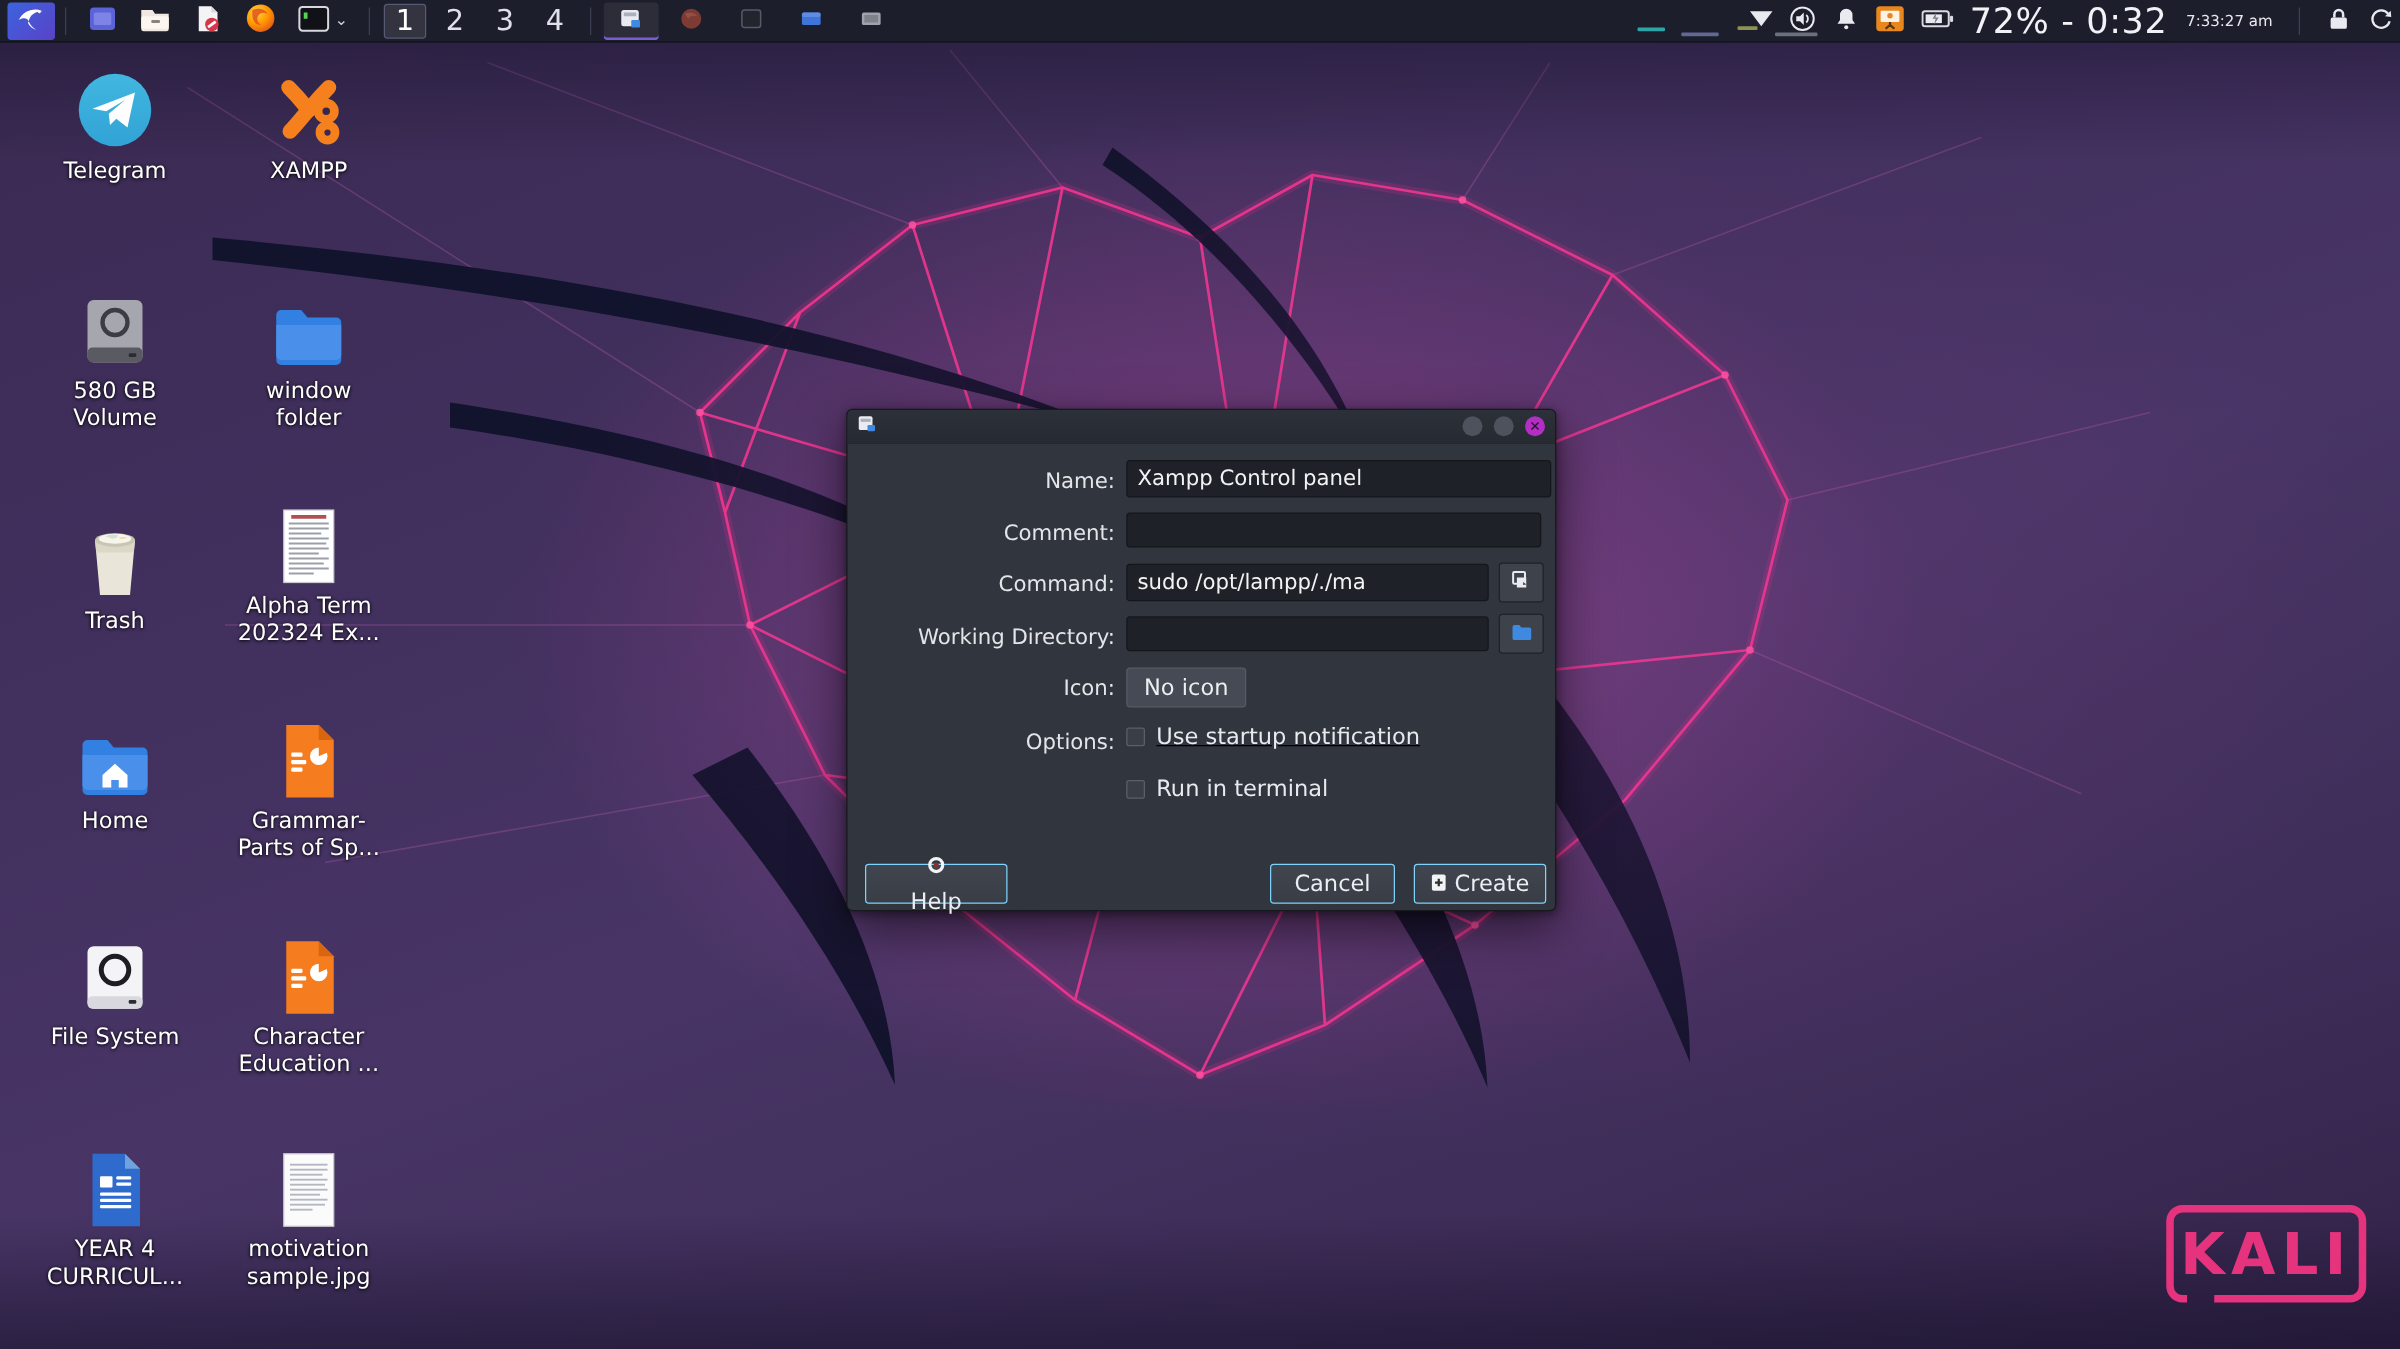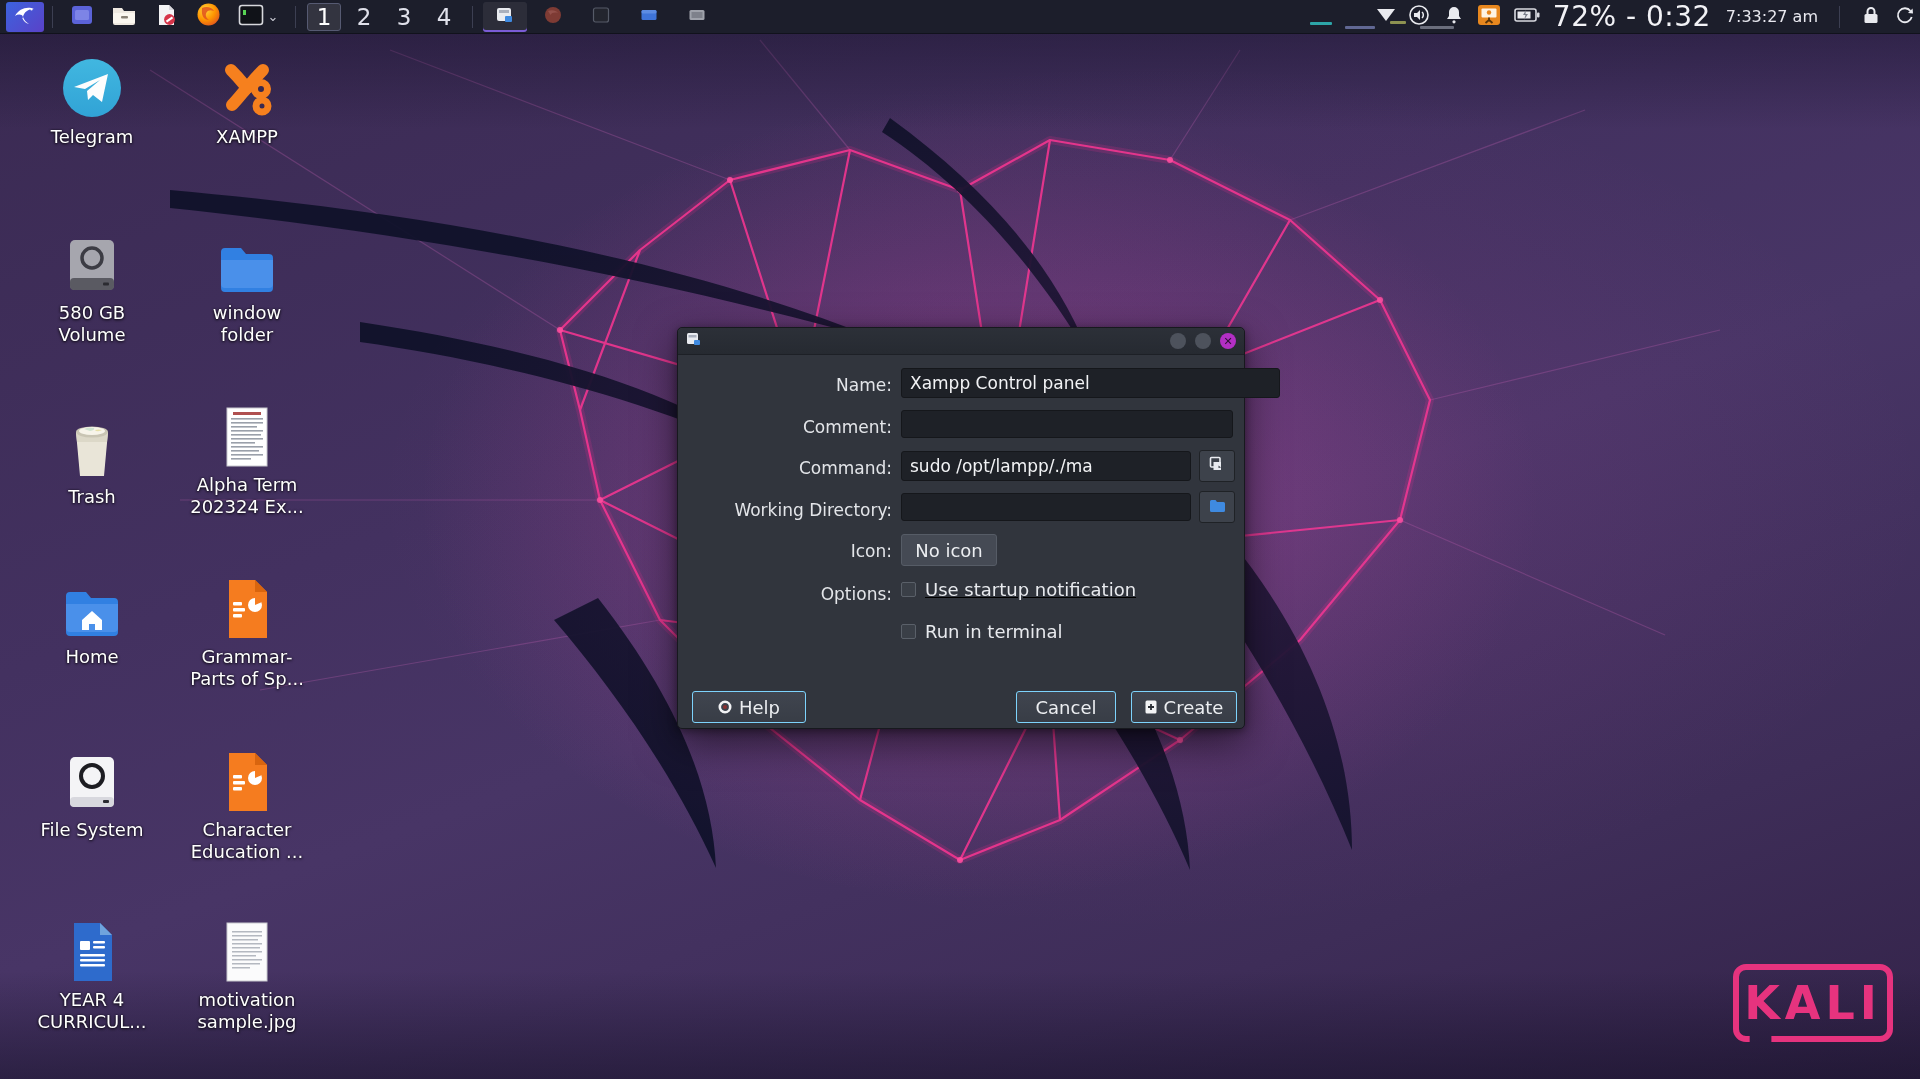--- a/index.html
+++ b/index.html
@@ -26,21 +26,21 @@
     border-radius:3px; flex:0 0 auto; }
   #kali-menu { width:38px; height:30px; border-radius:3px;
     background:linear-gradient(135deg,#3c63de,#5a42c8); display:flex; align-items:center; justify-content:center; }
   .ws { width:34px; height:28px; display:flex; align-items:center; justify-content:center;
     color:#dfe0ea; font-size:23px; border-radius:3px; margin:0 3px; }
   .ws.active { background:rgba(255,255,255,0.10); border:1px solid #565a72; color:#ffffff; }
   .winbtn { width:44px; height:30px; display:flex; align-items:center; justify-content:center; border-radius:3px; margin:0 2px; }
   .winbtn.active { background:rgba(255,255,255,0.07); box-shadow:inset 0 -2px 0 #7b5cd6; }
   #tray { margin-left:auto; display:flex; align-items:center; gap:13px; }
   #battery-text { color:#f2f2f6; font-size:28px; letter-spacing:0.5px; }
-  #clock { color:#e8e8ef; font-size:16px; margin-left:2px; }
+  #clock { color:#e8e8ef; font-size:12px; margin-left:2px; }
   .glitch { position:absolute; height:3px; border-radius:1px; }
 
   
   .dicon { position:absolute; width:150px; text-align:center; z-index:2; cursor:default; }
   .dicon .ig { height:68px; display:flex; align-items:flex-end; justify-content:center; }
   .dlabel { margin-top:6px; color:#ffffff; font-size:18px; line-height:1.22;
     text-shadow:0 1px 3px rgba(0,0,0,0.85), 0 0 2px rgba(0,0,0,0.6); }
 
   
   #dialog { position:absolute; left:677px; top:327px; width:568px; height:402px; z-index:5;
@@ -497,21 +497,21 @@
     <div style="margin-left:auto; display:flex; z-index:2;">
       <div class="dlg-circle"></div>
       <div class="dlg-circle"></div>
       <div class="dlg-circle close">
             <span>✕</span>
           </div>
     </div>
   </div>
 
   <div class="flabel" style="top:47px;">Name:</div>
-  <input class="finput" style="top: 40px; width: 379px;" value="Xampp Control panel">
+  <input class="finput" style="top: 40px; width: 340px;" value="Xampp Control panel">
 
   <div class="flabel" style="top:89px;">Comment:</div>
   <input class="finput" style="top: 82px; width: 332px; height: 28px;" value="">
 
   <div class="flabel" style="top:130px;">Command:</div>
   <input class="finput" style="top: 123px; width: 290px;" value="sudo /opt/lampp/./ma">
   <div class="sqbtn" style="top:122px;">
     <span><svg width="16" height="16" viewBox="0 0 16 16">
             <rect x="1.5" y="1.5" width="9.5" height="9.5" rx="1" fill="none" stroke="#e9ebf0" stroke-width="1.6"></rect>
             <path d="M6,6 h6 v8 h-7.5 v-8 Z" fill="#e9ebf0"></path>
@@ -535,21 +535,21 @@
   <div class="flabel" style="top:256px;">Options:</div>
   <div class="frow" style="left:223px; top:251px;text-decoration:underline;">
     <div class="checkbox"></div>
     <span class="optlabel">Use startup notification</span>
   </div>
   <div class="frow" style="left:223px; top:293px;">
     <div class="checkbox"></div>
     <span class="optlabel">Run in terminal</span>
   </div>
 
-  <div class="dbtn" style="position:absolute; left:14px; top:363px; width:114px; height:32px;">
+  <div class="dbtn" style="position:absolute; left:14px; top:363px; width:114px; height:32px;flex-direction:column;">
     <span><svg width="14" height="14" viewBox="0 0 14 14">
             <circle cx="7" cy="7" r="5.2" fill="none" stroke="#f2f3f5" stroke-width="2.6"></circle>
             <circle cx="7" cy="7" r="2" fill="#8a3030"></circle>
           </svg></span>
     <span>Help</span>
   </div>
   <div class="dbtn" style="position:absolute; left:338px; top:363px; width:100px; height:32px;">
     <span>Cancel</span>
   </div>
   <div class="dbtn" style="position:absolute; left:453px; top:363px; width:106px; height:32px;">

